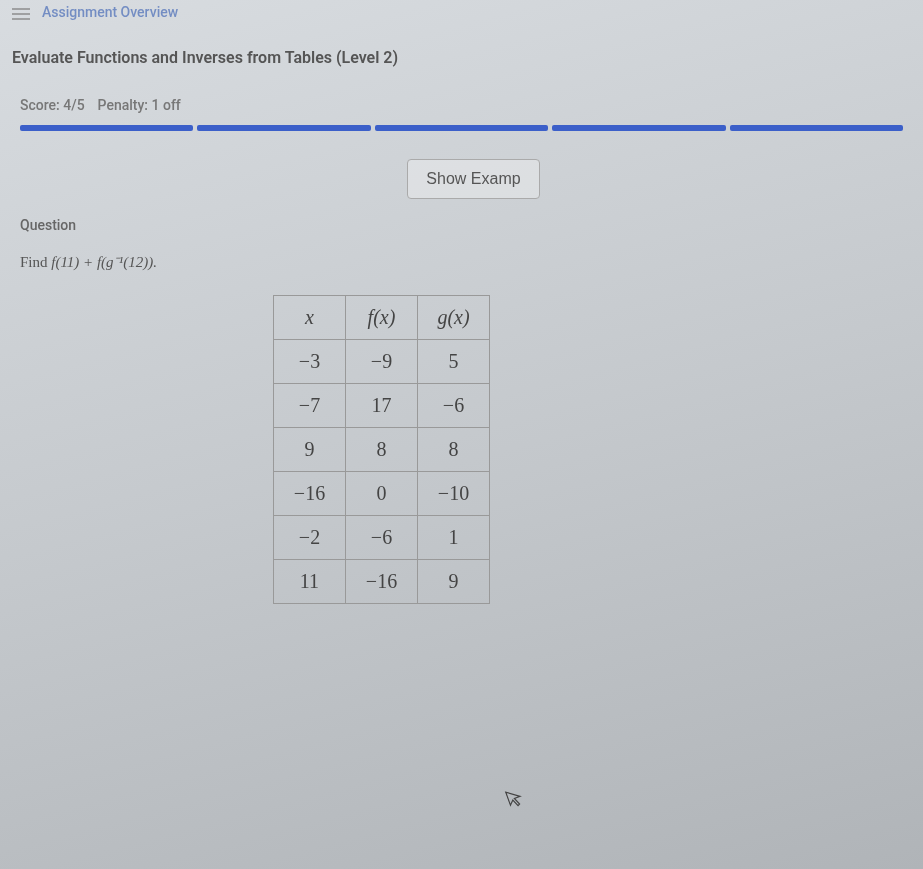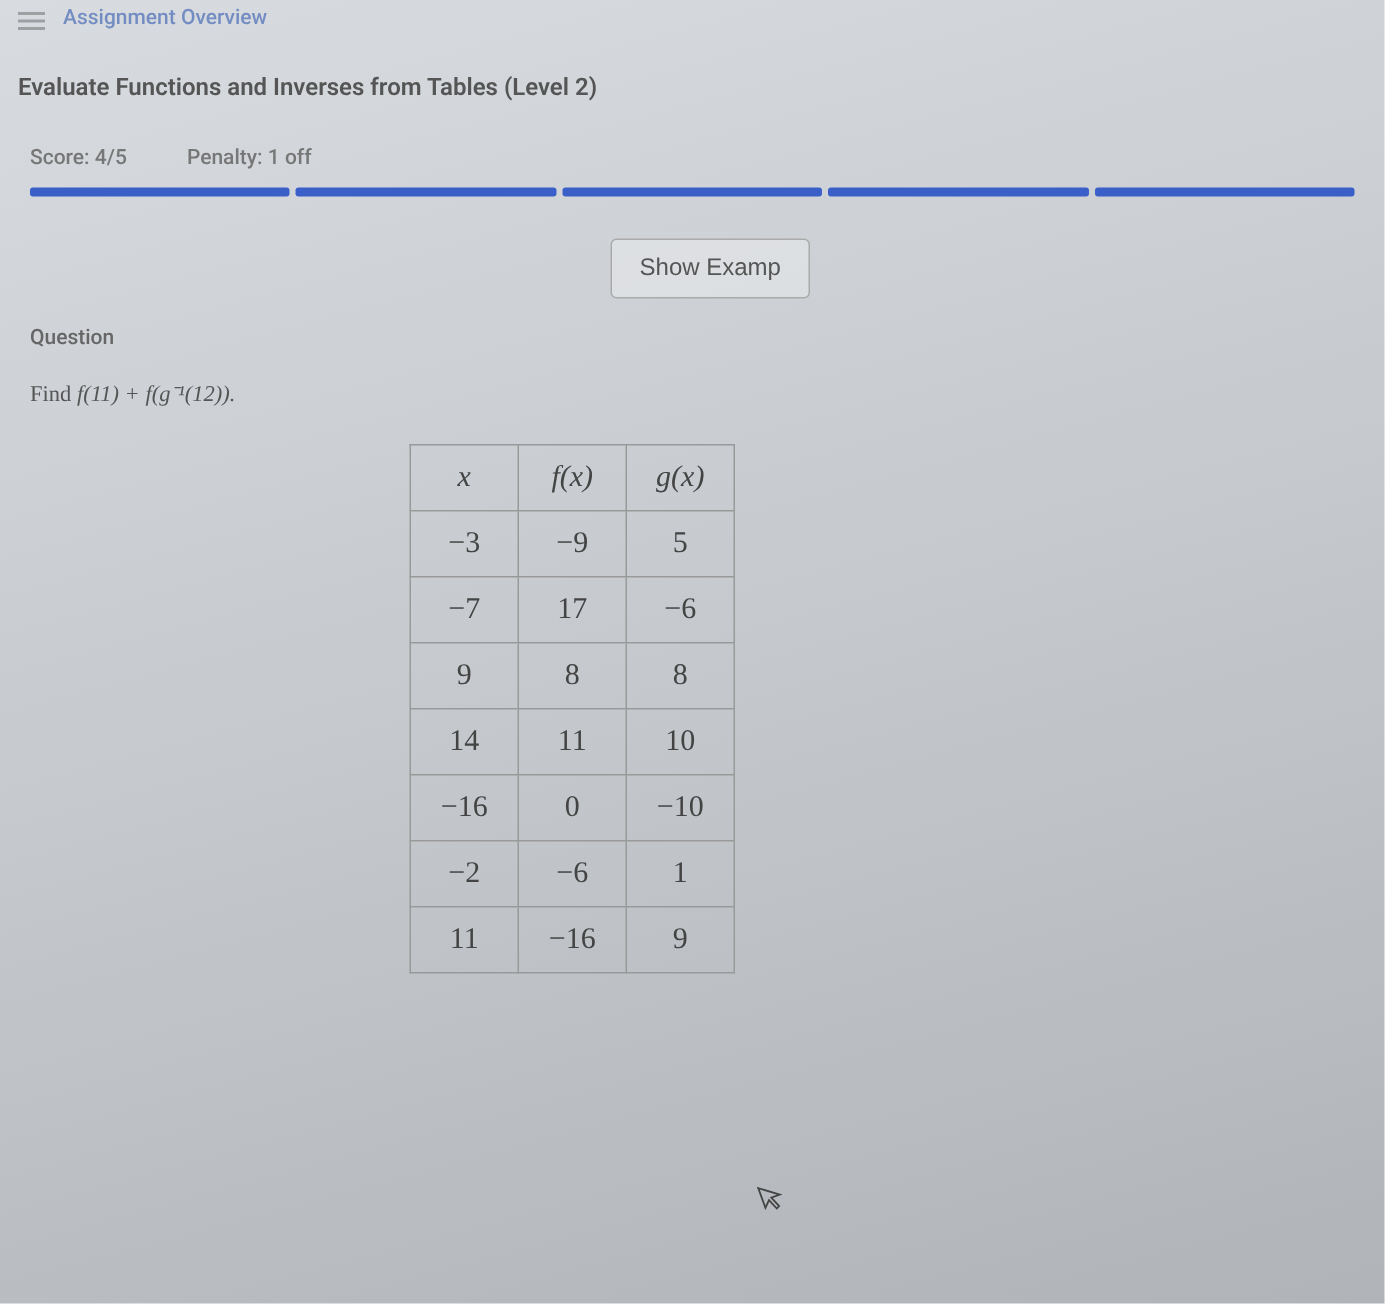--- a/index.html
+++ b/index.html
@@ -36,21 +36,21 @@
       font-weight: 500;
     }
     .page-title {
       color: #555;
       font-size: 16px;
       font-weight: 600;
       padding: 20px 12px 30px 12px;
     }
     .meta-row {
       display: flex;
-      gap: 40px;
+      gap: 13px;
       padding: 0 20px 12px 20px;
       font-size: 14px;
       color: #777;
       font-weight: 500;
     }
     .progress-row {
       display: flex;
       gap: 4px;
       padding: 0 20px 28px 20px;
     }
@@ -171,25 +171,20 @@
           <td>−7</td>
           <td>17</td>
           <td>−6</td>
         </tr>
       <tr>
           <td>9</td>
           <td>8</td>
           <td>8</td>
         </tr>
       <tr>
-          <td>14</td>
-          <td>11</td>
-          <td>10</td>
-        </tr>
-      <tr>
           <td>−16</td>
           <td>0</td>
           <td>−10</td>
         </tr>
       <tr>
           <td>−2</td>
           <td>−6</td>
           <td>1</td>
         </tr>
       <tr>

